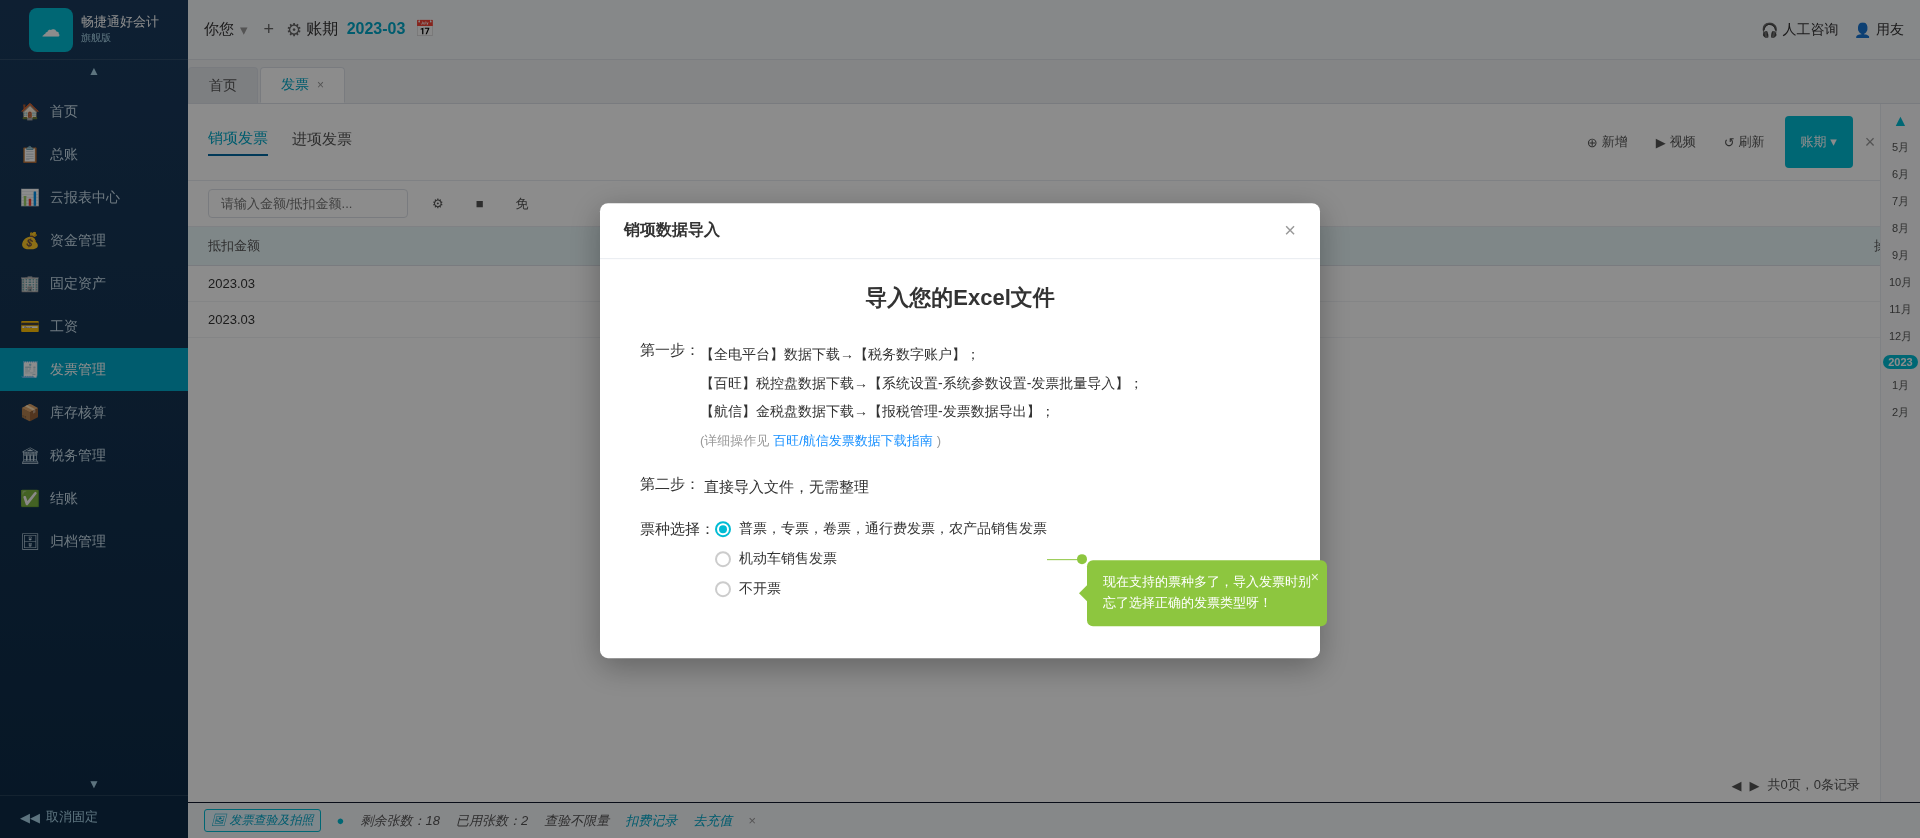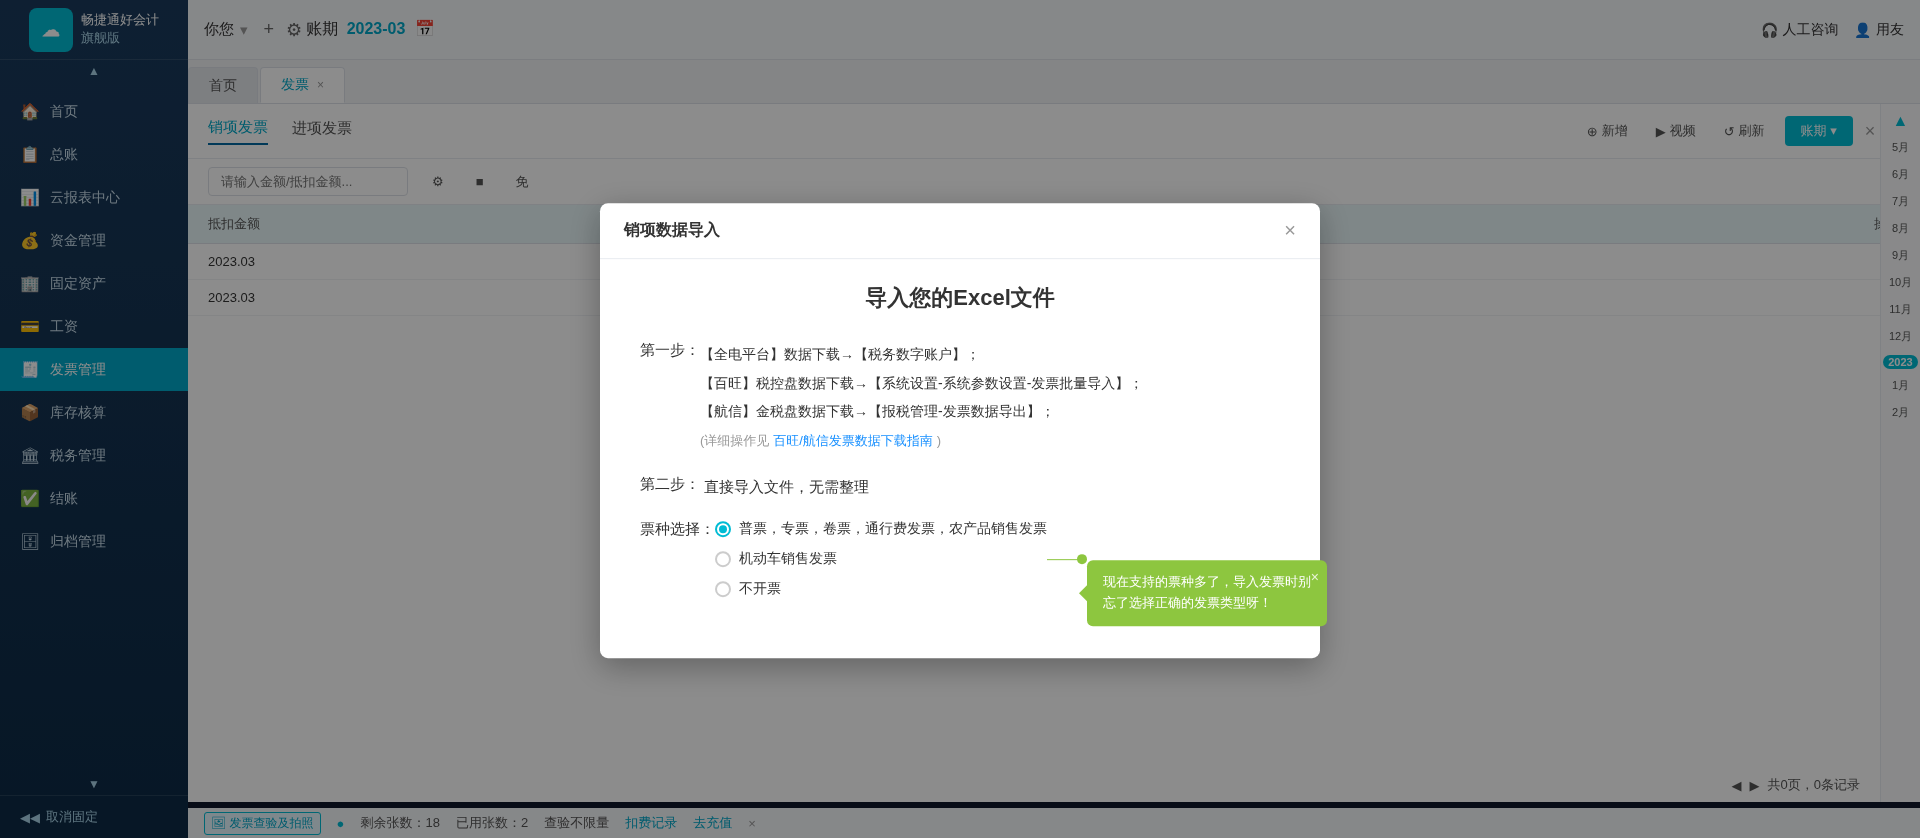--- a/index.html
+++ b/index.html
@@ -14,21 +14,21 @@
     .sidebar-logo {
       height: 60px; display: flex; align-items: center; justify-content: center;
       border-bottom: 1px solid rgba(255,255,255,0.1);
     }
     .logo-box {
       background: #00bcd4; border-radius: 8px; width: 44px; height: 44px;
       display: flex; align-items: center; justify-content: center;
       color: white; font-size: 18px; font-weight: bold; margin-right: 8px;
     }
     .logo-text { color: white; font-size: 13px; line-height: 1.3; }
-    .logo-sub { color: #aad4e8; font-size: 13px; }
+    .logo-sub { color: #aad4e8; font-size: 10px; }
     .sidebar-nav { flex: 1; overflow-y: auto; padding: 8px 0; }
     .nav-item {
       display: flex; align-items: center; padding: 12px 20px; cursor: pointer;
       color: #c8dce9; font-size: 14px; transition: background 0.2s;
     }
     .nav-item.highlighted { background: #00a8c8; color: white; }
     .nav-icon { width: 20px; margin-right: 10px; font-size: 16px; }
     .sidebar-bottom {
       padding: 12px 20px; border-top: 1px solid rgba(255,255,255,0.1);
       color: #aad4e8; font-size: 13px; cursor: pointer; display: flex; align-items: center;
@@ -98,21 +98,21 @@
     .search-input {
       border: 1px solid #dde1e8; border-radius: 4px; padding: 6px 12px;
       font-size: 13px; color: #999; width: 200px;
     }
     .btn-action {
       display: flex; align-items: center; gap: 4px; cursor: pointer;
       color: #555; font-size: 13px; padding: 4px 8px;
     }
     .btn-teal {
       background: #00bcd4; color: white; border: none; border-radius: 4px;
-      padding: 6px 16px; cursor: pointer; font-size: 13px;
+      padding: 17px 16px; cursor: pointer; font-size: 13px;
     }
 
     
     .table-header {
       display: flex; align-items: center; background: #e8f6f8;
       padding: 10px 20px; border-bottom: 1px solid #dde1e8;
     }
     .th { flex: 1; font-size: 13px; color: #555; font-weight: 500; }
     .th-op { width: 100px; text-align: right; }
 
@@ -123,22 +123,22 @@
     }
     .td { flex: 1; font-size: 13px; color: #333; }
     .month-item {
       font-size: 11px; color: #555; padding: 6px 4px; cursor: pointer;
       text-align: center; width: 100%;
     }
 
     
     .bottom-bar {
       position: fixed; bottom: 0; left: 188px; right: 0; height: 36px;
-      background: #f5f7fa; border-top: 6px solid #0f172a;
-      display: flex; align-items: center; padding: 0 16px; gap: 16px; font-size: 13px; color: #555;
+      background: #f5f7fa; border-top: 1px solid #0f172a;
+      display: flex; align-items: center; padding: 0 16px; gap: 16px; font-size: 13px; color: #555; font-style: italic;
     }
     .bottom-tag {
       background: #e6f7ff; border: 1px solid #00bcd4; color: #00a8c8;
       border-radius: 3px; padding: 2px 6px; font-size: 12px;
     }
     .bottom-link { color: #00a8c8; cursor: pointer; }
     .bottom-close { color: #999; cursor: pointer; }
 
     
     .overlay {

